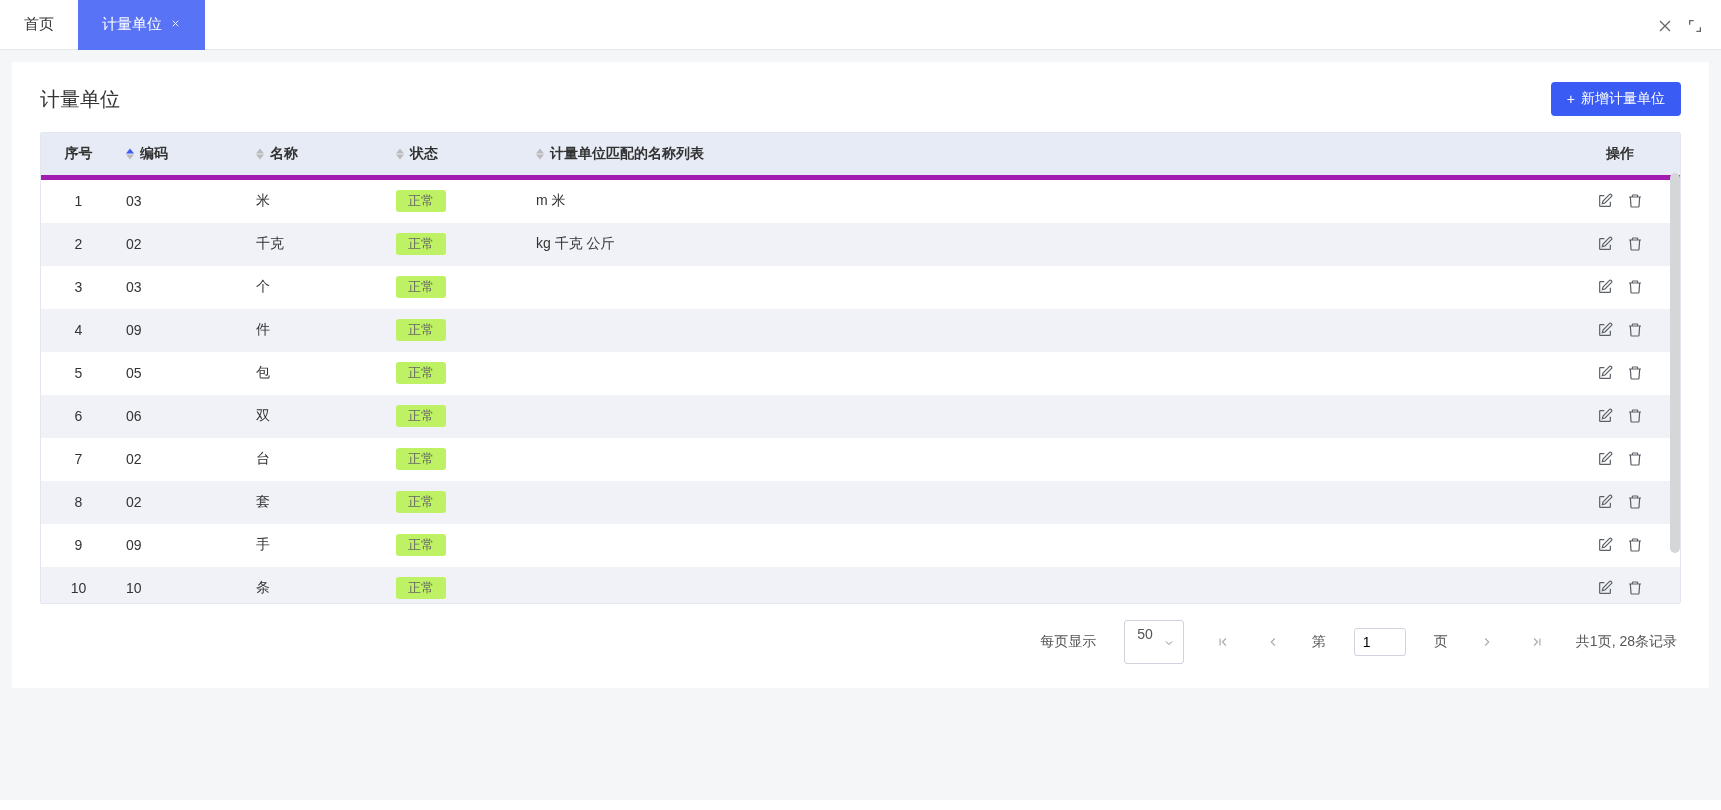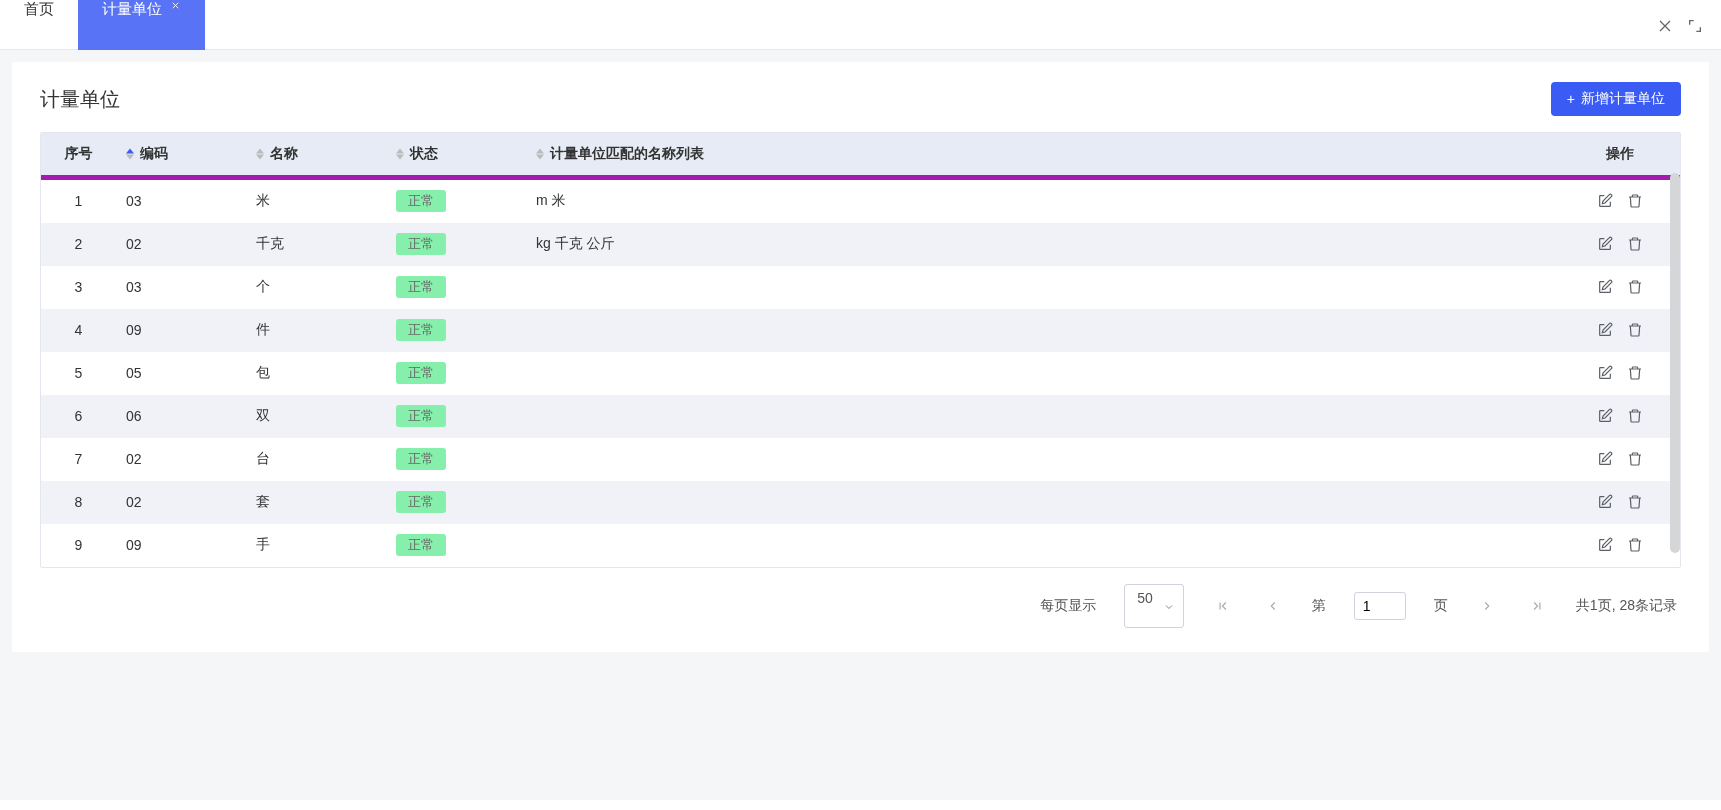--- a/index.html
+++ b/index.html
@@ -1,19 +1,19 @@
 <!DOCTYPE html>
 <html><head>
 <meta charset="utf-8">
 <style>
 * { box-sizing: border-box; margin: 0; padding: 0; }
 body { font-family: -apple-system, BlinkMacSystemFont, "Segoe UI", "PingFang SC", "Microsoft YaHei", sans-serif; font-size: 14px; color: #333; background: #fff; }
 
 .tabs-bar { display: flex; align-items: center; height: 50px; border-bottom: 1px solid #e8e8e8; position: relative; }
-.tab { padding: 0 24px; height: 50px; display: flex; cursor: pointer; font-size: 15px; color: #333; }
+.tab { padding: 0 24px; height: 50px; display: flex; align-items: center; cursor: pointer; font-size: 15px; color: #333; }
 .tab.active { background: #5973f7; color: #fff; }
 .tab-close { margin-left: 8px; font-size: 12px; cursor: pointer; }
 .tabs-right { position: absolute; right: 20px; display: flex; align-items: center; gap: 14px; }
 .icon-x { width: 18px; height: 18px; cursor: pointer; color: #666; }
 .icon-expand { width: 14px; height: 14px; cursor: pointer; color: #666; }
 
 .page-content { background: #f5f6f8; padding: 12px; min-height: 750px; }
 .card { background: #fff; padding: 20px 28px; }
 .page-header { display: flex; justify-content: space-between; align-items: center; margin-bottom: 16px; }
 .page-title { font-size: 20px; font-weight: 500; color: #333; }
@@ -28,21 +28,21 @@
 .sort-icons svg { width: 8px; height: 6px; }
 tbody tr:nth-child(even) { background: #f0f2f8; }
 tbody td { padding: 10px 10px; font-size: 14px; color: #333; border-bottom: 1px solid transparent; }
 .col-seq { width: 75px; text-align: center; }
 .col-code { width: 130px; }
 .col-name { width: 140px; }
 .col-status { width: 140px; }
 .col-match { width: auto; }
 .col-action { width: 120px; text-align: center; }
 
-.status-tag { display: inline-block; background: #86efac; color: #666; padding: 2px 12px; border-radius: 3px; font-size: 13px; }
+.status-tag { display: inline-block; background: #bef264; color: #666; padding: 2px 12px; border-radius: 3px; font-size: 13px; }
 .action-icons { display: flex; justify-content: center; gap: 14px; }
 .action-icon { width: 16px; height: 16px; cursor: pointer; color: #5c5f66; }
 
 .scrollbar-fake { position: absolute; right: 0; top: 40px; width: 10px; height: 380px; background: #d5d6d8; border-radius: 5px; }
 
 .pagination { display: flex; align-items: center; justify-content: flex-end; padding: 16px 4px 4px; gap: 28px; font-size: 14px; color: #555; }
 .pagination .select-wrap { position: relative; border: 1px solid #d0d3db; padding: 5px 30px 21px 12px; border-radius: 3px; cursor: pointer; }
 .pagination .select-wrap .chev { position: absolute; right: 8px; top: 50%; transform: translateY(-50%); width: 12px; height: 12px; color: #888; }
 .page-btn { width: 22px; height: 22px; display: flex; align-items: center; justify-content: center; cursor: pointer; color: #aaa; }
 .page-btn svg { width: 14px; height: 14px; }
@@ -270,20 +270,37 @@
                     <span class="action-icon"><svg viewBox="0 0 24 24" stroke="currentColor" stroke-width="1.8" fill="none">
                         <path d="M3 6h18M8 6V4a1 1 0 011-1h6a1 1 0 011 1v2M19 6l-1 14a1 1 0 01-1 1H7a1 1 0 01-1-1L5 6"></path>
                       </svg></span>
                   </div>
                 </td>
               </tr>
               <tr>
                 <td class="col-seq">9</td>
                 <td class="col-code">09</td>
                 <td class="col-name">手</td>
+                <td class="col-status"><span class="status-tag">正常</span></td>
+                <td class="col-match"></td>
+                <td class="col-action">
+                  <div class="action-icons">
+                    <span class="action-icon"><svg viewBox="0 0 24 24" stroke="currentColor" stroke-width="1.8" fill="none">
+                        <path d="M11 4H5a1 1 0 00-1 1v14a1 1 0 001 1h14a1 1 0 001-1v-6M18.5 2.5a2.1 2.1 0 013 3L12 15l-4 1 1-4 9.5-9.5z"></path>
+                      </svg></span>
+                    <span class="action-icon"><svg viewBox="0 0 24 24" stroke="currentColor" stroke-width="1.8" fill="none">
+                        <path d="M3 6h18M8 6V4a1 1 0 011-1h6a1 1 0 011 1v2M19 6l-1 14a1 1 0 01-1 1H7a1 1 0 01-1-1L5 6"></path>
+                      </svg></span>
+                  </div>
+                </td>
+              </tr>
+              <tr>
+                <td class="col-seq">10</td>
+                <td class="col-code">10</td>
+                <td class="col-name">条</td>
                 <td class="col-status"><span class="status-tag">正常</span></td>
                 <td class="col-match"></td>
                 <td class="col-action">
                   <div class="action-icons">
                     <span class="action-icon"><svg viewBox="0 0 24 24" stroke="currentColor" stroke-width="1.8" fill="none">
                         <path d="M11 4H5a1 1 0 00-1 1v14a1 1 0 001 1h14a1 1 0 001-1v-6M18.5 2.5a2.1 2.1 0 013 3L12 15l-4 1 1-4 9.5-9.5z"></path>
                       </svg></span>
                     <span class="action-icon"><svg viewBox="0 0 24 24" stroke="currentColor" stroke-width="1.8" fill="none">
                         <path d="M3 6h18M8 6V4a1 1 0 011-1h6a1 1 0 011 1v2M19 6l-1 14a1 1 0 01-1 1H7a1 1 0 01-1-1L5 6"></path>
                       </svg></span>

